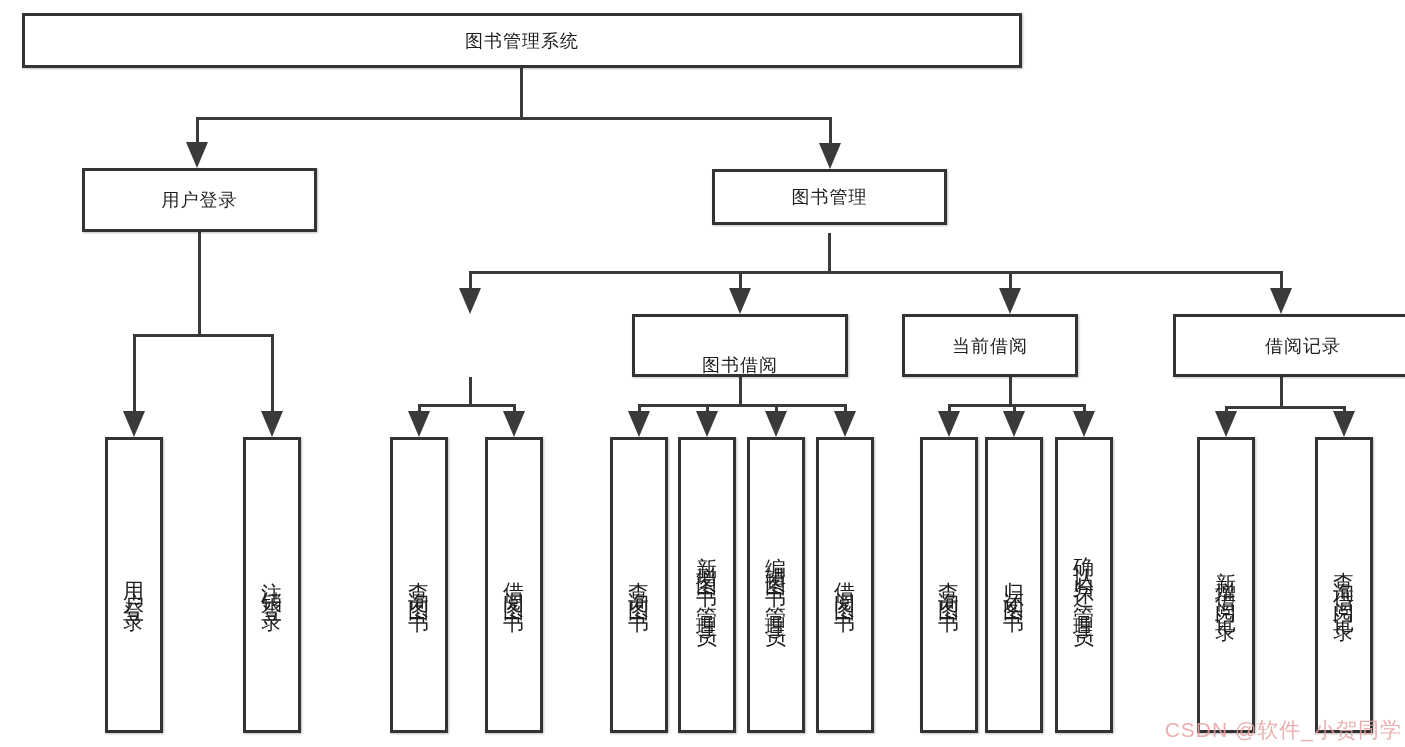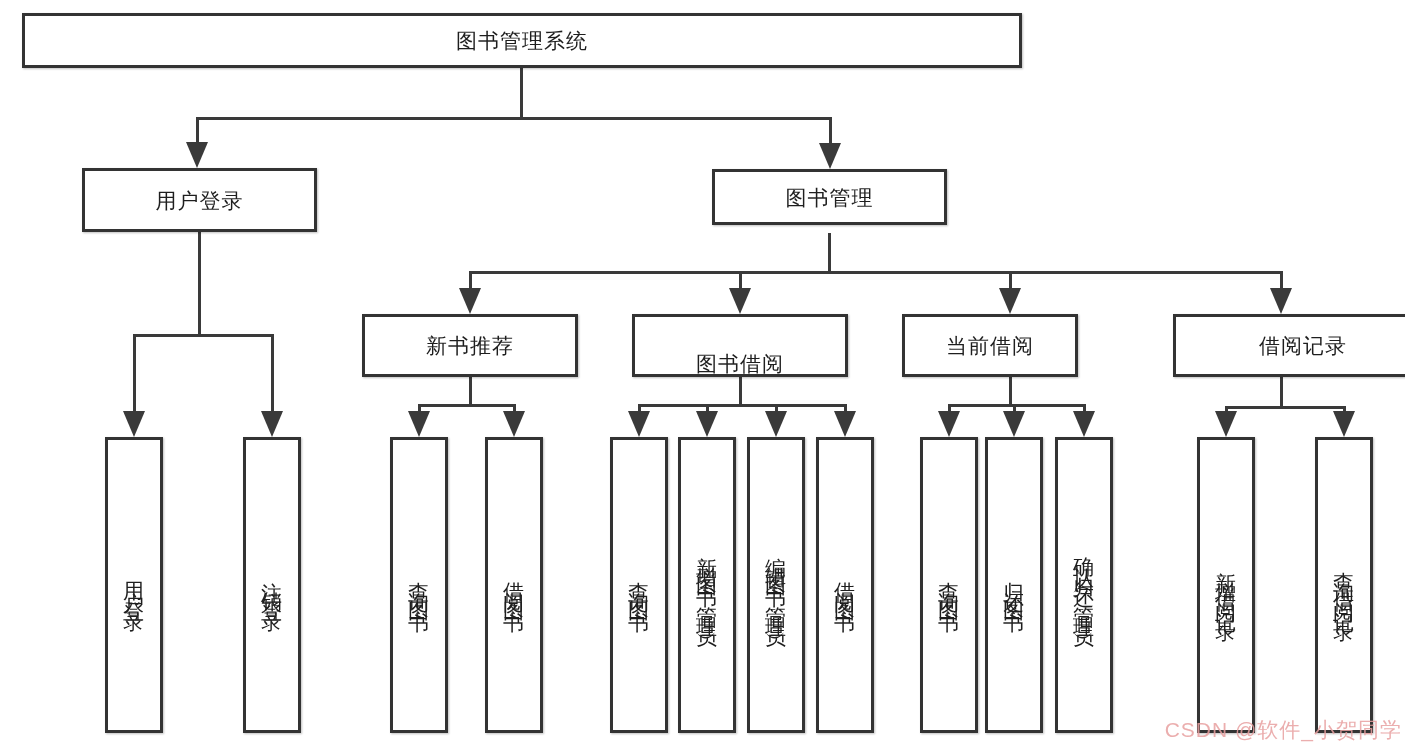--- a/index.html
+++ b/index.html
@@ -18,21 +18,21 @@
     background: #ffffff;
     border: 3px solid #333333;
     box-shadow: 1px 1px 2px rgba(0,0,0,0.25);
     display: flex;
     align-items: center;
     justify-content: center;
     z-index: 2;
     color: #1e1e1e;
   }
   .node .label {
-    font-size: 21px;
+    font-size: 18px;
     letter-spacing: 1px;
     white-space: nowrap;
     line-height: 1;
   }
   .node.vert .label {
     writing-mode: vertical-rl;
     font-size: 21px;
     letter-spacing: 10px;
     white-space: normal;
   }
@@ -120,23 +120,20 @@
     <div class="arrowhead" style="left: 1333px; top: 411px; border-top-color: rgb(58, 58, 58);"></div>
     <div class="node" style="left: 22px; top: 13px; width: 1000px; height: 55px; background: rgb(255, 255, 255); border-color: rgb(51, 51, 51); color: rgb(30, 30, 30);">
       <span class="label">图书管理系统</span>
     </div>
     <div class="node" style="left: 82px; top: 168px; width: 235px; height: 64px; background: rgb(255, 255, 255); border-color: rgb(51, 51, 51); color: rgb(30, 30, 30);">
       <span class="label">用户登录</span>
     </div>
     <div class="node" style="left: 712px; top: 169px; width: 235px; height: 56px; background: rgb(255, 255, 255); border-color: rgb(51, 51, 51); color: rgb(30, 30, 30);">
       <span class="label">图书管理</span>
     </div>
-    <div class="node" style="left: 362px; top: 314px; width: 216px; height: 63px; background: rgb(255, 255, 255); border-color: rgb(51, 51, 51); color: rgb(30, 30, 30);">
-      <span class="label">新书推荐</span>
-    </div>
     <div class="node" style="left: 632px; top: 314px; width: 216px; height: 63px; background: rgb(255, 255, 255); border-color: rgb(51, 51, 51); color: rgb(30, 30, 30); align-items: flex-end;">
       <span class="label">图书借阅</span>
     </div>
     <div class="node" style="left: 902px; top: 314px; width: 176px; height: 63px; background: rgb(255, 255, 255); border-color: rgb(51, 51, 51); color: rgb(30, 30, 30);">
       <span class="label">当前借阅</span>
     </div>
     <div class="node" style="left: 1173px; top: 314px; width: 260px; height: 63px; background: rgb(255, 255, 255); border-color: rgb(51, 51, 51); color: rgb(30, 30, 30);">
       <span class="label">借阅记录</span>
     </div>
     <div class="node vert" style="left: 105px; top: 437px; width: 58px; height: 296px; background: rgb(255, 255, 255); border-color: rgb(51, 51, 51); color: rgb(30, 30, 30);">

